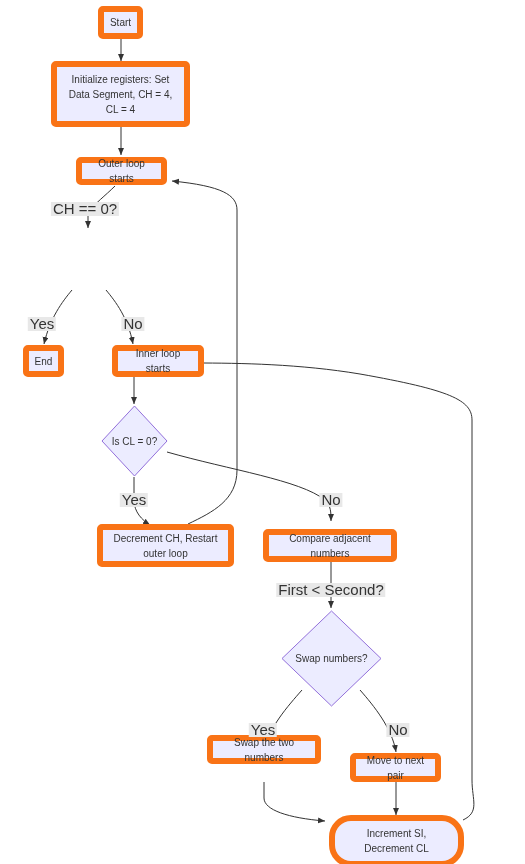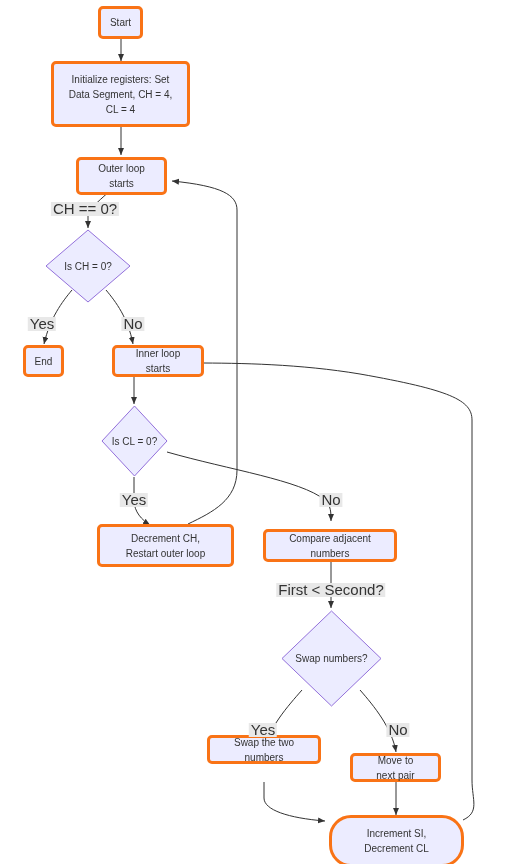--- a/index.html
+++ b/index.html
@@ -22,30 +22,30 @@
     position: absolute;
     left: 0;
     top: 0;
     width: 525px;
     height: 864px;
   }
   .node-box {
     position: absolute;
     box-sizing: border-box;
     background: #ececff;
-    border: 3px solid #f97316;
+    border: 6px solid #f97316;
     border-radius: 5px;
     display: flex;
     align-items: center;
     justify-content: center;
     text-align: center;
     color: #333333;
     font-size: 10px;
     line-height: 15px;
-    padding: 2px 14px;
+    padding: 2px 6px;
   }
   .node-diamond {
     position: absolute;
     display: flex;
     align-items: center;
     justify-content: center;
   }
   .node-diamond .diamond-shape {
     position: absolute;
     left: 0;
@@ -123,30 +123,24 @@
   </svg>
 
   <div class="node-box" style="left:98px; top:6px; width:45px; height:33px;">
     <span>Start</span>
   </div>
 
   <div class="node-box" style="left:51px; top:61px; width:139px; height:66px;">
     <span>Initialize registers: Set Data Segment, CH = 4, CL = 4</span>
   </div>
 
-  <div class="node-box" style="left:76px; top:157px; width:91px; height:38px;">
+  <div class="node-box" style="left:76px; top:157px; width:91px; height:28px;">
     <span>Outer loop starts</span>
   </div>
 
-  <div class="node-diamond" style="left:45px; top:229px; width:86px; height:74px;">
-    <svg class="diamond-shape" viewBox="0 0 86 74" preserveAspectRatio="none">
-      <polygon points="43,1 85,37 43,73 1,37" fill="#ececff" stroke="#9370db" stroke-width="1"></polygon>
-    </svg>
-    <span class="diamond-label">Is CH = 0?</span>
-  </div>
 
   <div class="node-box" style="left:23px; top:345px; width:41px; height:32px;">
     <span>End</span>
   </div>
 
   <div class="node-box" style="left:88px; top:345px; width:92px; height:32px;margin-left:24px;">
     <span>Inner loop starts</span>
   </div>
 
   <div class="node-diamond" style="left:101px; top:405px; width:67px; height:72px;">

